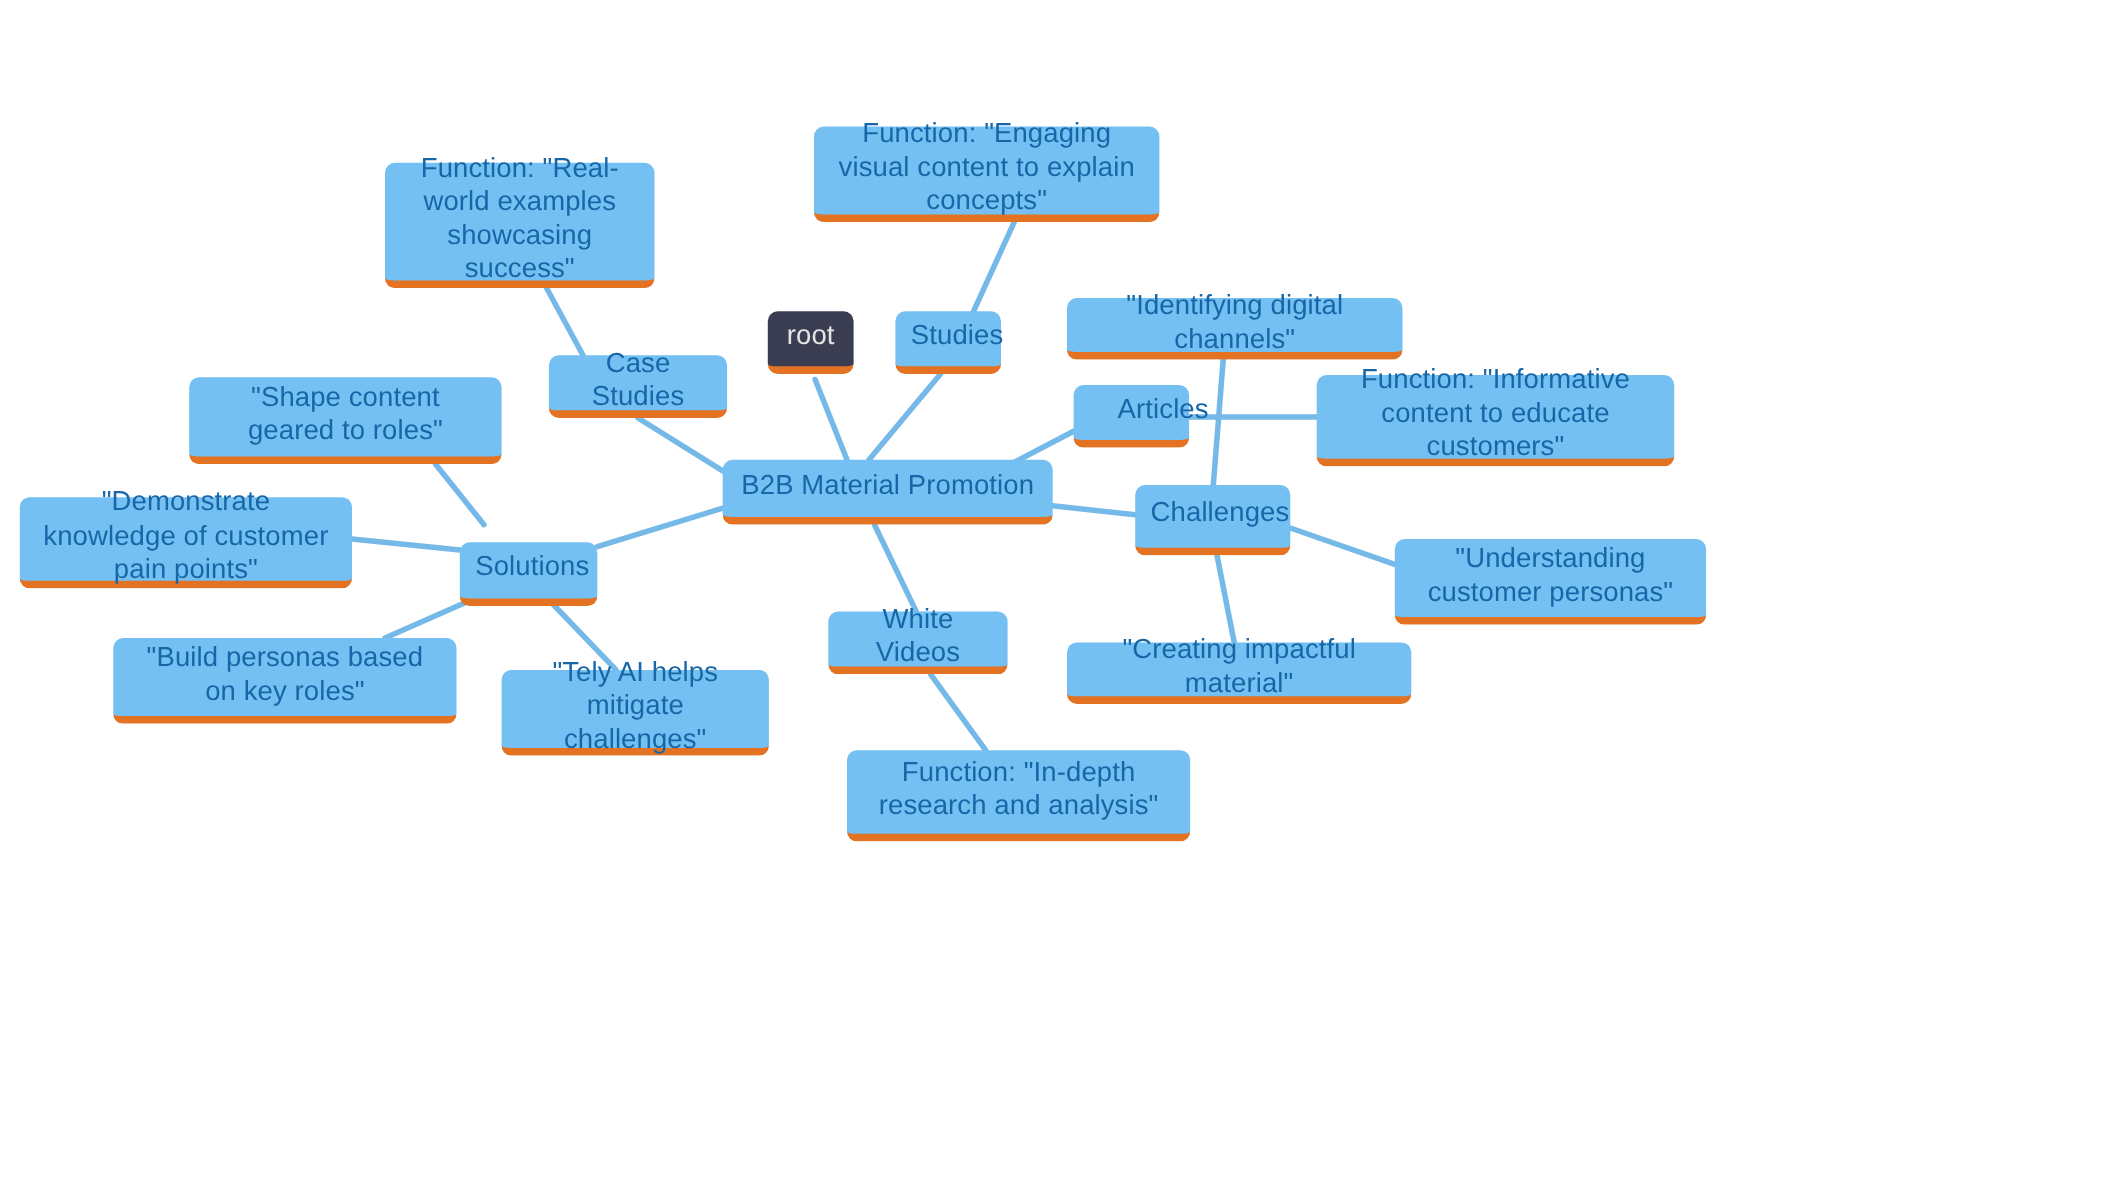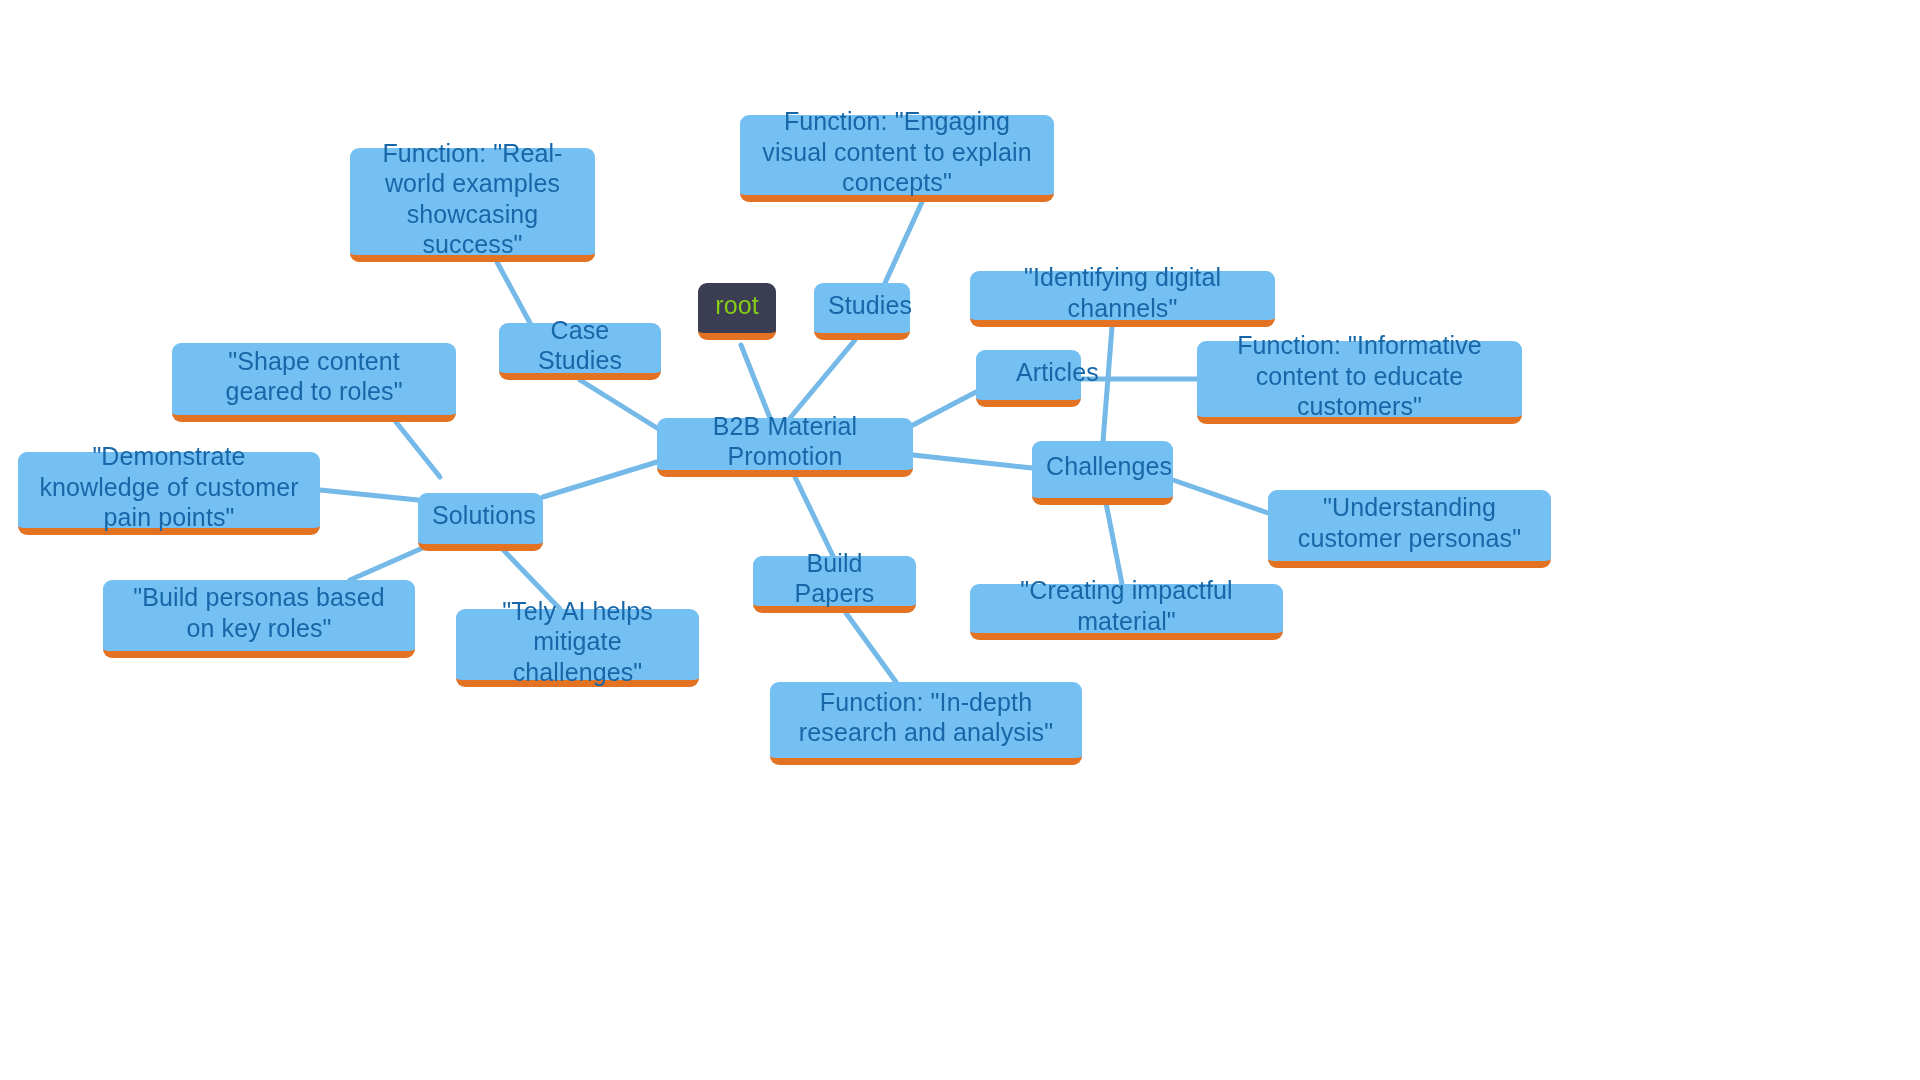--- a/index.html
+++ b/index.html
@@ -38,21 +38,21 @@
     color: #1767a8;
     font-size: 25px;
     line-height: 1.22;
     letter-spacing: 0.1px;
     padding: 6px 14px 12px 14px;
     border-bottom: 7px solid #e37222;
     z-index: 2;
   }
   .node.root-node {
     background: #3b3d52;
-    color: #84cc16;
+    color: #e5e5e5;
   }
   .node-label {
     display: block;
     width: 100%;
     white-space: pre-line;
   }
 </style>
 </head>
 <body>
 
@@ -73,21 +73,21 @@
       <line x1="846" y1="613" x2="896" y2="682" stroke="#74b9e7" stroke-width="5" stroke-linecap="round"></line>
       <line x1="657" y1="462" x2="543" y2="497" stroke="#74b9e7" stroke-width="5" stroke-linecap="round"></line>
       <line x1="440" y1="477" x2="396" y2="422" stroke="#74b9e7" stroke-width="5" stroke-linecap="round"></line>
       <line x1="418" y1="500" x2="320" y2="490" stroke="#74b9e7" stroke-width="5" stroke-linecap="round"></line>
       <line x1="452" y1="535" x2="350" y2="580" stroke="#74b9e7" stroke-width="5" stroke-linecap="round"></line>
       <line x1="489" y1="535" x2="560" y2="609" stroke="#74b9e7" stroke-width="5" stroke-linecap="round"></line>
     </svg>
 <div class="node root-node" style="left: 698px; top: 283px; width: 78px; height: 57px;">
       <span class="node-label">root</span>
     </div>
-    <div class="node" style="left: 657px; top: 418px; width: 256px; height: 59px;">
+    <div class="node" style="left: 657px; top: 418px; width: 300px; height: 59px;">
       <span class="node-label">B2B Material Promotion</span>
     </div>
     <div class="node" style="left: 499px; top: 323px; width: 162px; height: 57px;">
       <span class="node-label">Case Studies</span>
     </div>
     <div class="node" style="left: 350px; top: 148px; width: 245px; height: 114px;">
       <span class="node-label">Function: "Real-world examples showcasing success"</span>
     </div>
     <div class="node" style="left: 814px; top: 283px; width: 96px; height: 57px;">
       <span class="node-label">Studies</span>
@@ -107,21 +107,21 @@
     <div class="node" style="left: 1032px; top: 441px; width: 141px; height: 64px;">
       <span class="node-label">Challenges</span>
     </div>
     <div class="node" style="left: 1268px; top: 490px; width: 283px; height: 78px;">
       <span class="node-label">"Understanding customer personas"</span>
     </div>
     <div class="node" style="left: 970px; top: 584px; width: 313px; height: 56px;">
       <span class="node-label">"Creating impactful material"</span>
     </div>
     <div class="node" style="left: 753px; top: 556px; width: 163px; height: 57px;">
-      <span class="node-label">Build Papers</span>
+      <span class="node-label">White Videos</span>
     </div>
     <div class="node" style="left: 770px; top: 682px; width: 312px; height: 83px;">
       <span class="node-label">Function: "In-depth research and analysis"</span>
     </div>
     <div class="node" style="left: 418px; top: 477px; width: 125px; height: 58px; margin-top: 16px;">
       <span class="node-label">Solutions</span>
     </div>
     <div class="node" style="left: 172px; top: 343px; width: 284px; height: 79px;">
       <span class="node-label">"Shape content geared to roles"</span>
     </div>

